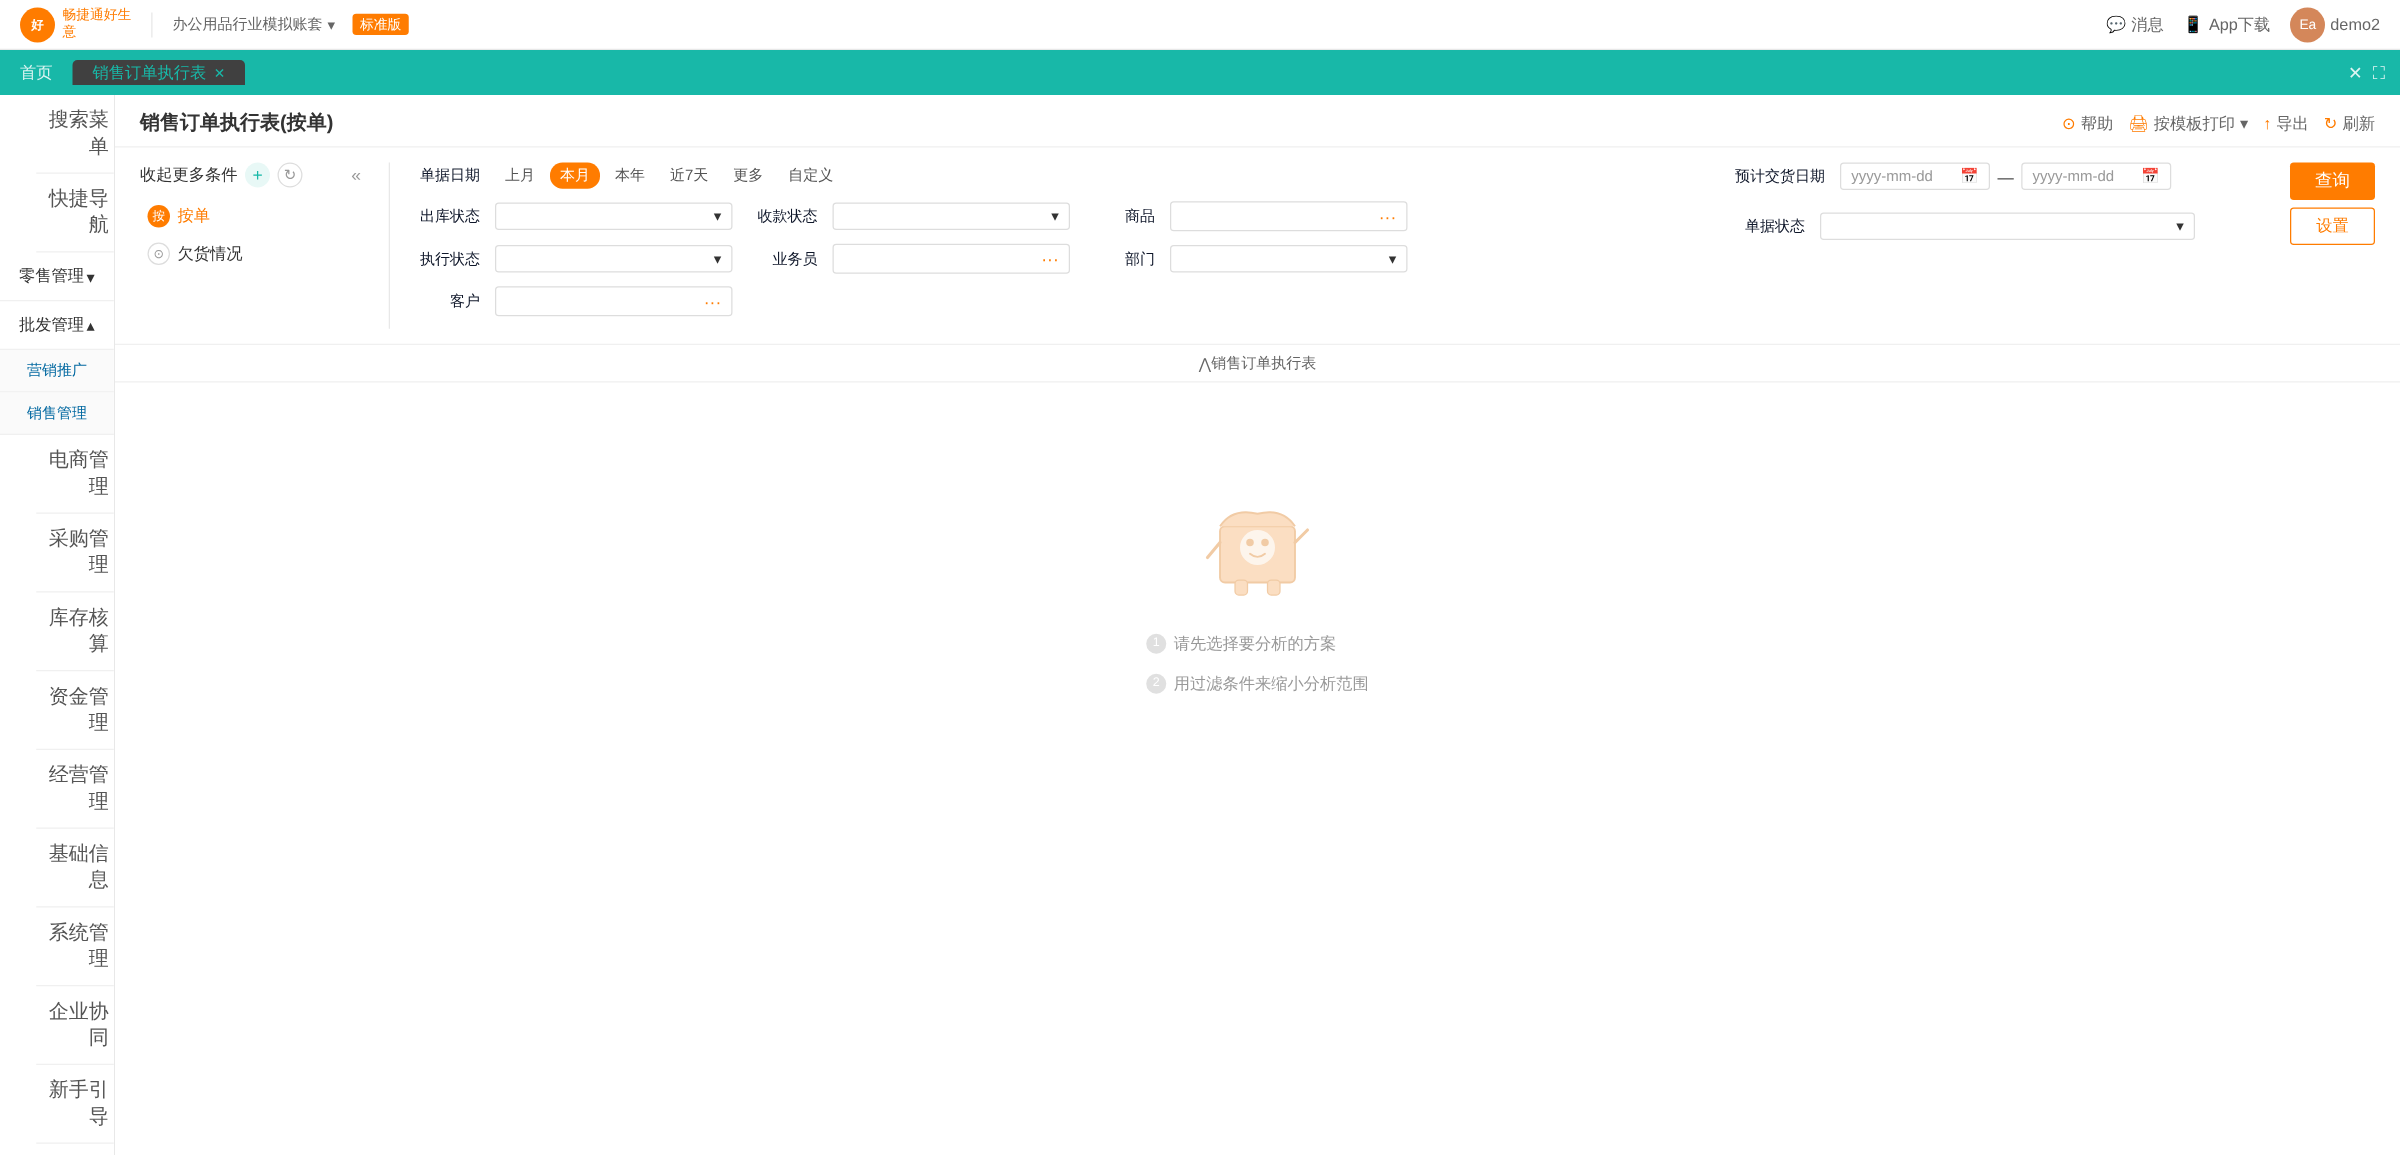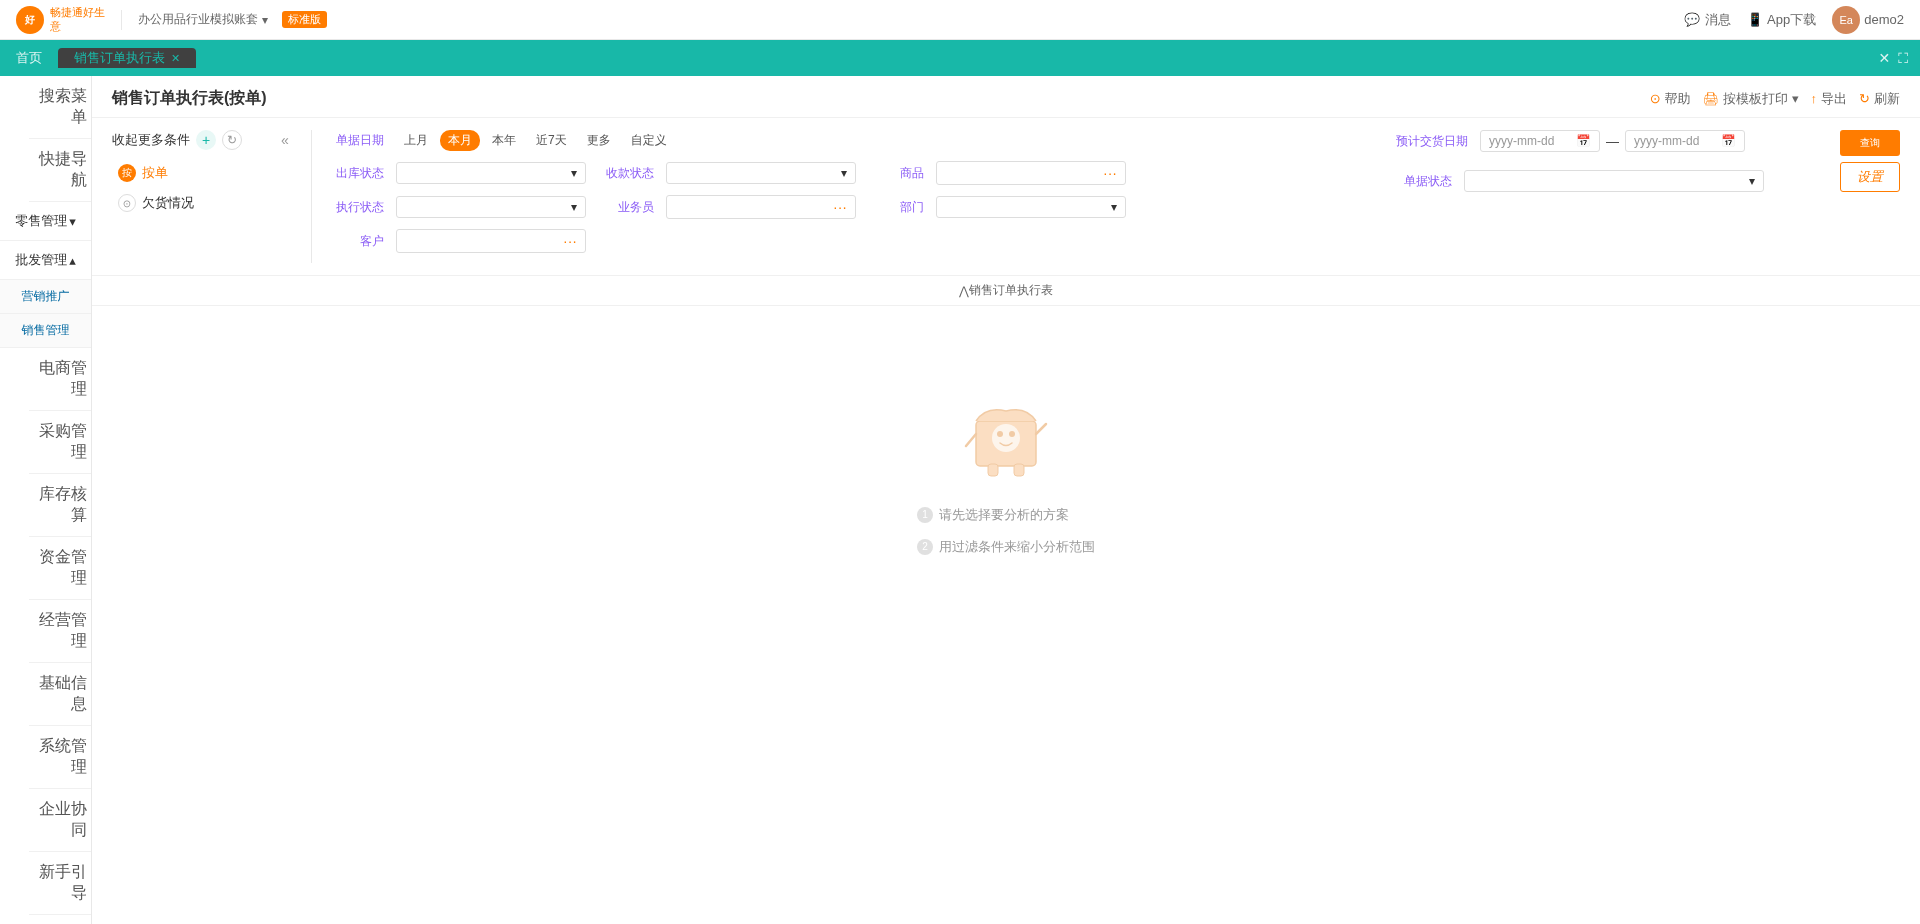--- a/index.html
+++ b/index.html
@@ -277,21 +277,21 @@
       flex: 1;
       padding-left: 16px;
     }
     .filter-row {
       display: flex;
       align-items: center;
       gap: 12px;
       margin-bottom: 10px;
     }
     .filter-label {
-      color: #8b5cf6;
+      color: #0f172a;
       font-size: 12px;
       white-space: nowrap;
       min-width: 56px;
       text-align: right;
     }
     .filter-date-group {
       display: flex;
       align-items: center;
       gap: 4px;
     }
@@ -356,31 +356,30 @@
     }
     .dots-icon { color: #ff7c00; font-size: 14px; }
 
     .search-btn {
       background: #ff7c00;
       color: #fff;
       border: none;
       padding: 6px 20px;
       border-radius: 3px;
       cursor: pointer;
-      font-size: 10px;
+      font-size: 14px;
     }
     .settings-btn {
       background: #fff;
       color: #ff7c00;
       border: 1px solid #ff7c00;
       padding: 5px 16px;
       border-radius: 3px;
       cursor: pointer;
       font-size: 13px;
-      font-style: italic;
     }
     .btn-group-right {
       display: flex;
       flex-direction: column;
       gap: 6px;
       margin-left: 12px;
     }
 
     
     .collapse-row {

